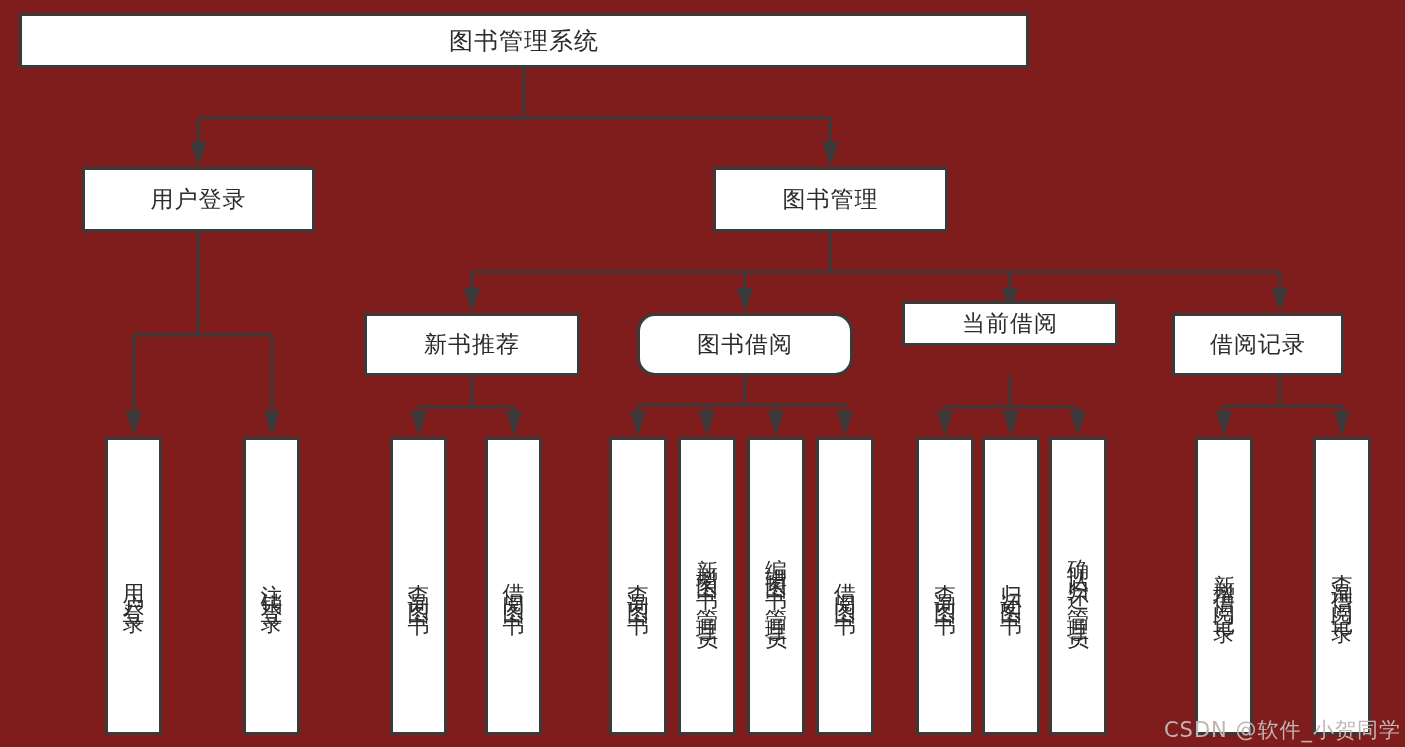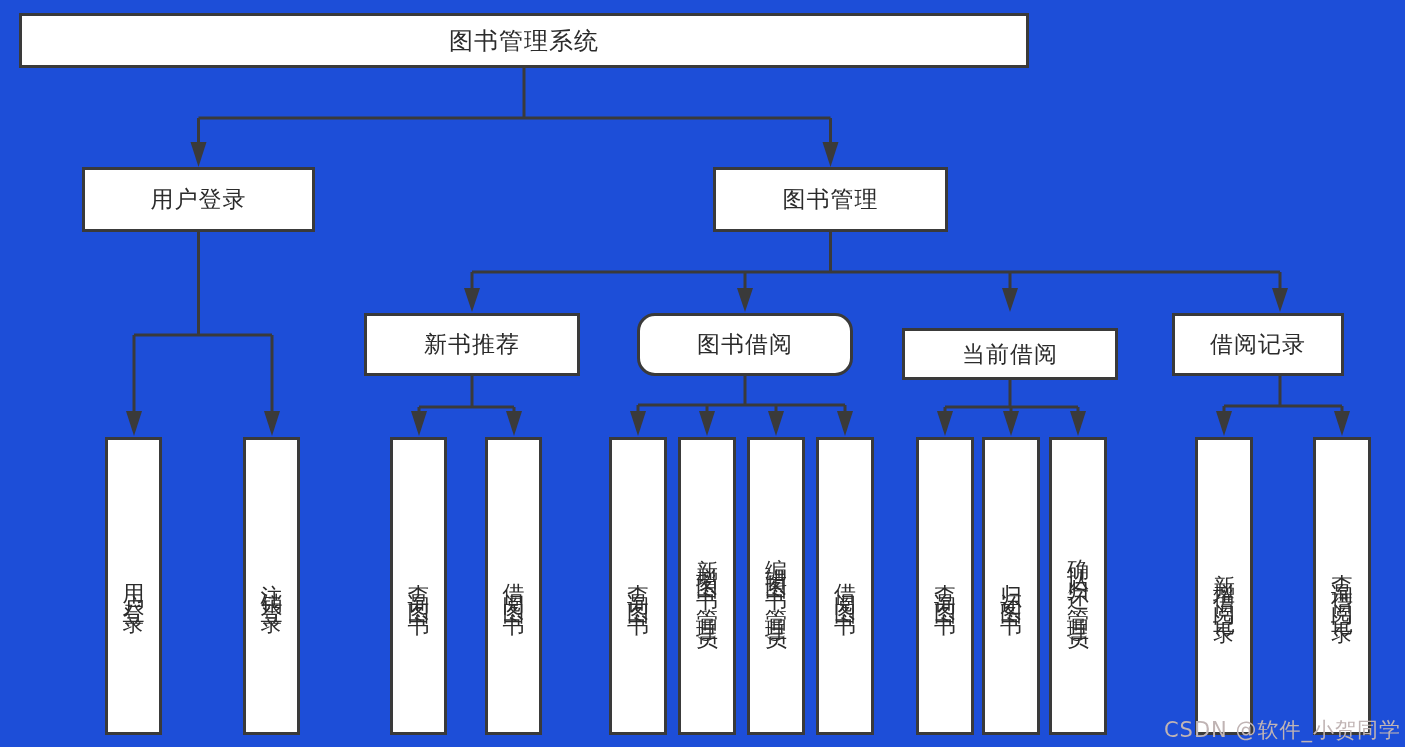--- a/index.html
+++ b/index.html
@@ -5,21 +5,21 @@
   html, body {
     margin: 0;
     padding: 0;
     background: #ffffff;
     font-family: "DejaVu Sans", "Liberation Sans", sans-serif;
   }
   #canvas {
     position: relative;
     width: 1405px;
     height: 747px;
-    background: #1d4ed8;
+    background: #7f1d1d;
     overflow: hidden;
   }
   #connectors {
     position: absolute;
     left: 0;
     top: 0;
     z-index: 1;
   }
   .node {
     position: absolute;
@@ -133,21 +133,21 @@
     </g>
   </svg>
 
   <div class="node h root" style="left:19px; top:13px; width:1010px; height:55px;">图书管理系统</div>
 
   <div class="node h" style="left:82px; top:167px; width:233px; height:65px;">用户登录</div>
   <div class="node h" style="left:364px; top:313px; width:216px; height:63px;">新书推荐</div>
 
   <div class="node h" style="left:713px; top:167px; width:235px; height:65px;">图书管理</div>
   <div class="node h" style="left:637px; top:313px; width:216px; height:63px;border-radius:18px;">图书借阅</div>
-  <div class="node h" style="left:902px; top:328px; width:216px; height:52px;">当前借阅</div>
+  <div class="node h" style="left:902px; top:301px; width:216px; height:45px;">当前借阅</div>
   <div class="node h" style="left:1172px; top:313px; width:172px; height:63px;">借阅记录</div>
 
   <div class="node leaf" style="left:105px; top:437px; width:57px; height:298px;">用户登录</div>
   <div class="node leaf" style="left:243px; top:437px; width:57px; height:298px;">注销登录</div>
 
   <div class="node leaf" style="left:390px; top:437px; width:57px; height:298px;">查询图书</div>
   <div class="node leaf" style="left:485px; top:437px; width:57px; height:298px;">借阅图书</div>
 
   <div class="node leaf" style="left:609px; top:437px; width:58px; height:298px;">查询图书</div>
   <div class="node leaf" style="left:678px; top:437px; width:58px; height:298px;">新增图书（管理员）</div>

